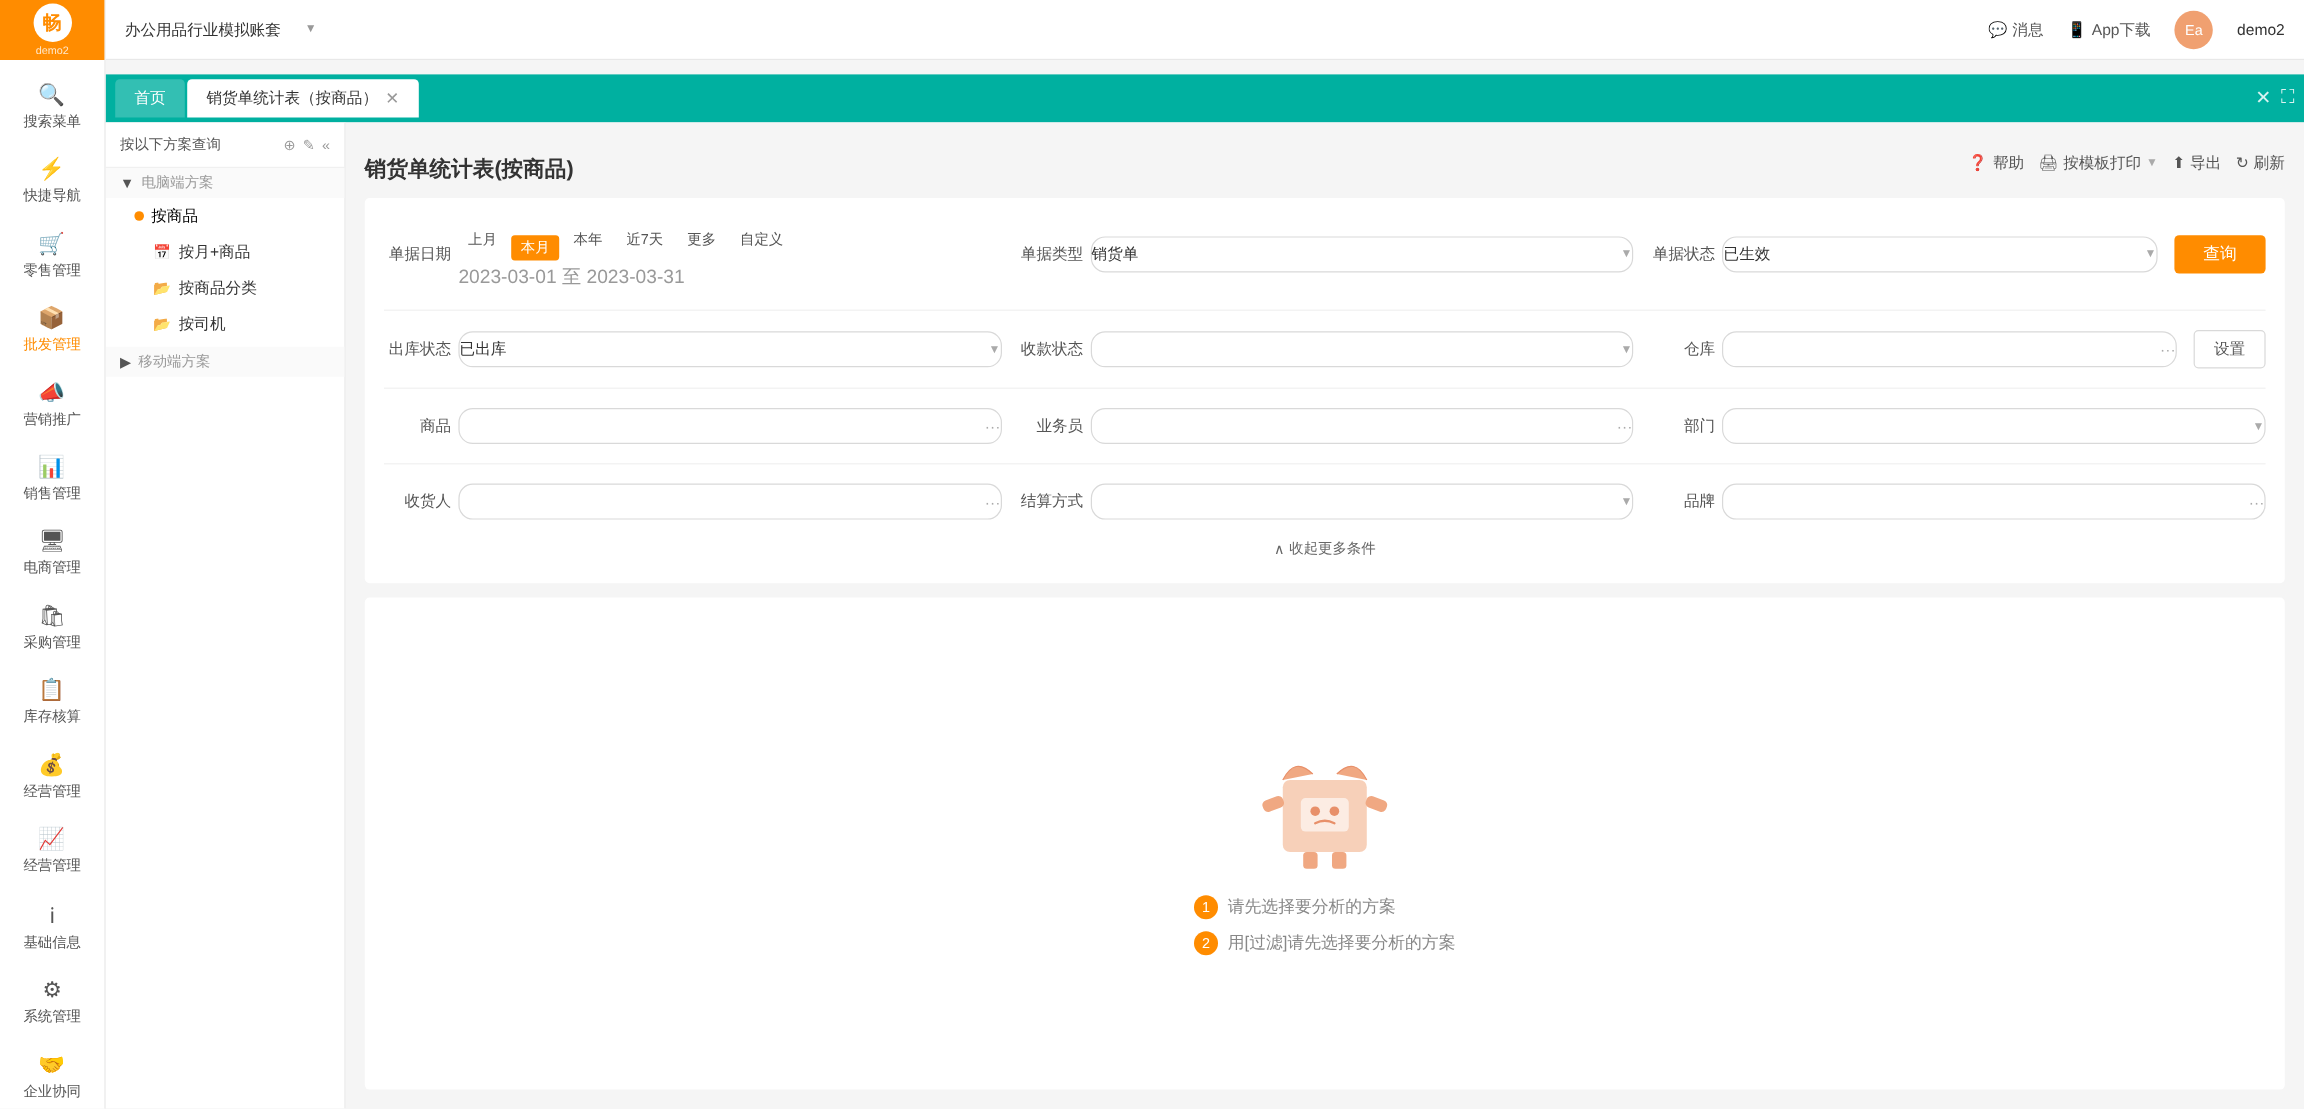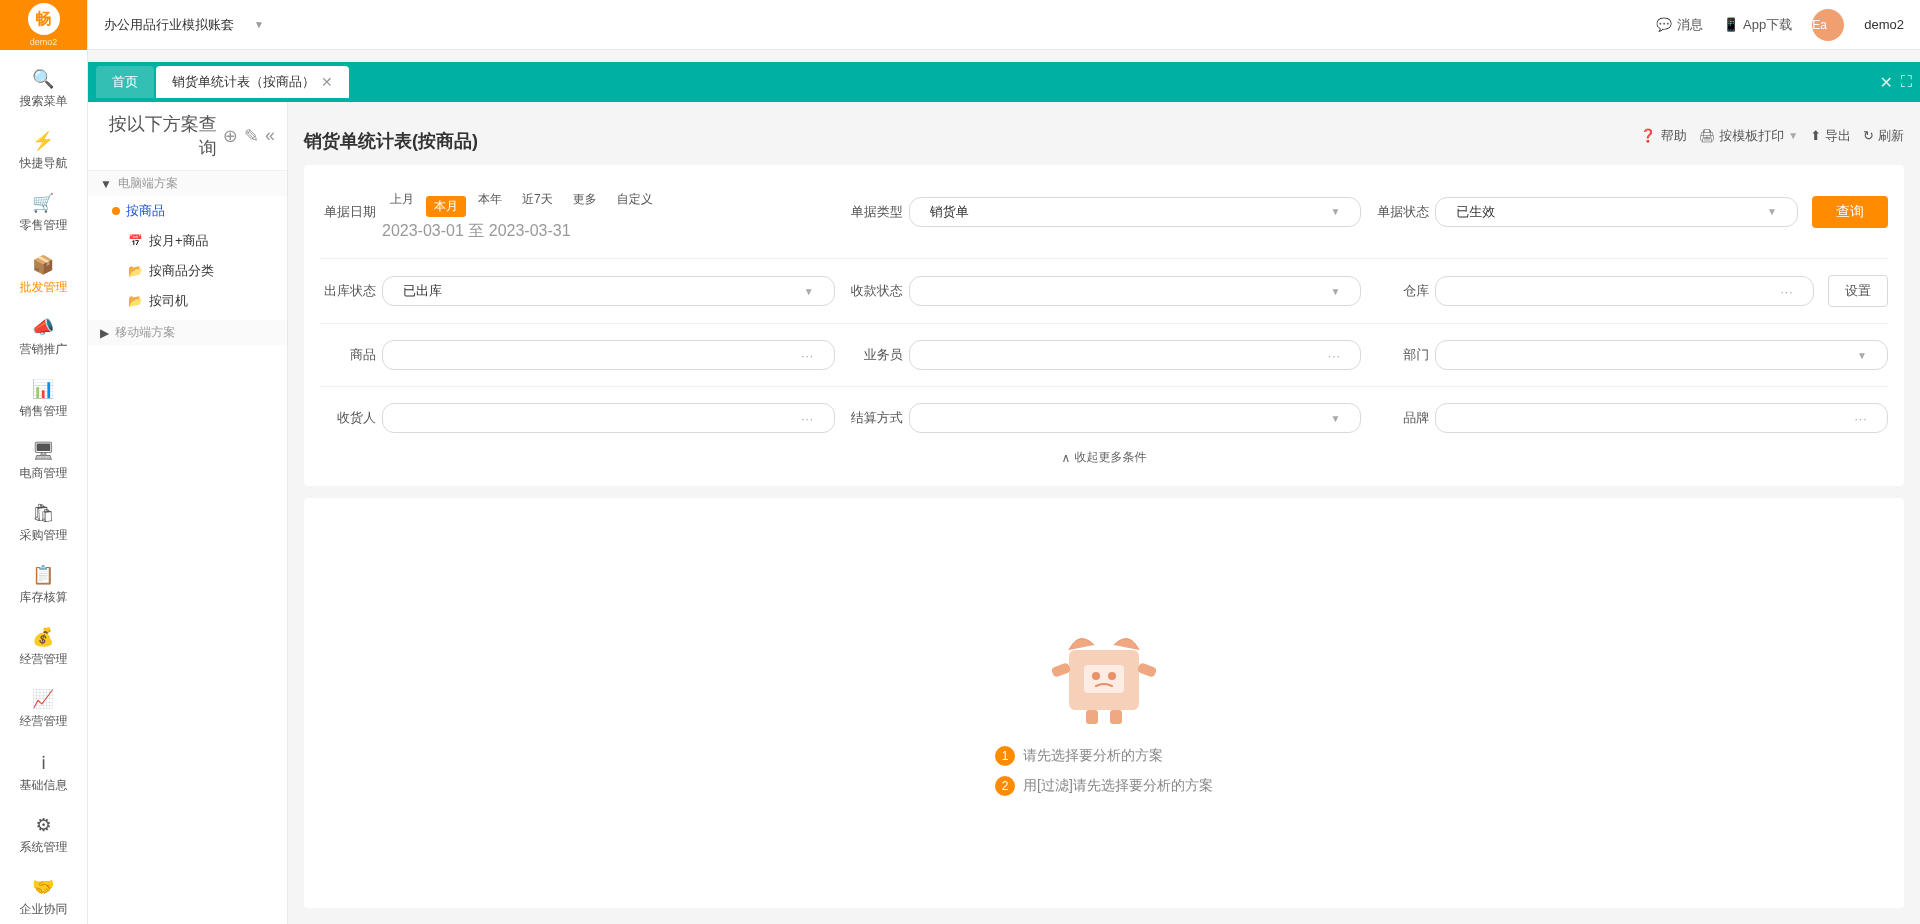--- a/index.html
+++ b/index.html
@@ -18,38 +18,38 @@
 
     
     .main-area { flex: 1; display: flex; flex-direction: column; overflow: hidden; }
 
     
     .topbar { height: 50px; background: #fff; border-bottom: 1px solid #e8e8e8; display: flex; align-items: center; padding: 0 16px; gap: 16px; }
     .app-selector { display: flex; align-items: center; gap: 20px; font-size: 13px; color: #333; cursor: pointer; }
     .app-selector-arrow { color: #999; font-size: 10px; }
     .topbar-right { margin-left: auto; display: flex; align-items: center; gap: 20px; }
     .topbar-btn { display: flex; align-items: center; gap: 4px; cursor: pointer; color: #555; font-size: 13px; }
-    .user-avatar { width: 32px; height: 32px; border-radius: 50%; background: #f0a070; display: flex; align-items: center; justify-content: flex-start; font-size: 12px; color: #fff; cursor: pointer; overflow: hidden; }
+    .user-avatar { width: 32px; height: 32px; border-radius: 50%; background: #f0a070; display: flex; align-items: center; justify-content: center; font-size: 12px; color: #fff; cursor: pointer; overflow: hidden; }
     .user-name { font-size: 13px; color: #333; cursor: pointer; }
 
     
     .tabbar { height: 40px; background: #00b0a0; display: flex; align-items: center; padding: 0 8px; gap: 2px; margin-top: 12px; }
     .tab { height: 32px; padding: 0 16px; display: flex; align-items: center; gap: 6px; border-radius: 4px 4px 0 0; cursor: pointer; font-size: 13px; color: rgba(255,255,255,0.85); }
     .tab.active { background: #fff; color: #333; }
     .tab.home { background: rgba(255,255,255,0.2); color: #fff; }
     .tab-close { font-size: 14px; color: #999; cursor: pointer; line-height: 1; }
     .tabbar-right { margin-left: auto; display: flex; gap: 8px; }
     .tabbar-icon-btn { color: rgba(255,255,255,0.85); cursor: pointer; font-size: 16px; }
 
     
     .content { flex: 1; display: flex; overflow: hidden; background: #f5f5f5; }
 
     
     .left-panel { width: 200px; background: #fff; border-right: 1px solid #e8e8e8; flex-shrink: 0; display: flex; flex-direction: column; }
-    .left-panel-header { padding: 10px 12px; display: flex; align-items: center; gap: 6px; border-bottom: 1px solid #f0f0f0; font-size: 18px; color: #555; text-align: right; }
+    .left-panel-header { padding: 10px 12px; display: flex; align-items: center; gap: 6px; border-bottom: 1px solid #f0f0f0; font-size: 12px; color: #555; }
     .left-panel-header-icons { margin-left: auto; display: flex; gap: 6px; color: #999; cursor: pointer; }
     .tree-item { padding: 6px 12px; cursor: pointer; font-size: 13px; color: #333; display: flex; align-items: center; gap: 6px; }
     .tree-item.active { color: #ff8c00; }
     .tree-item-indent { padding-left: 24px; }
     .tree-item-indent2 { padding-left: 40px; }
 
     
     .right-panel { flex: 1; display: flex; flex-direction: column; overflow: hidden; padding: 16px; gap: 12px; }
 
     .page-title-row { display: flex; align-items: center; justify-content: space-between; }
@@ -73,21 +73,21 @@
     
     .empty-area { flex: 1; display: flex; flex-direction: column; align-items: center; justify-content: center; background: #fff; border-radius: 4px; gap: 16px; }
     .empty-text-list { display: flex; flex-direction: column; gap: 10px; }
     .empty-text-item { display: flex; align-items: center; gap: 8px; font-size: 14px; color: #888; }
     .empty-num { width: 20px; height: 20px; border-radius: 50%; background: #ff8c00; color: #fff; font-size: 12px; display: flex; align-items: center; justify-content: center; flex-shrink: 0; }
 
     
     .filter-grid { display: grid; grid-template-columns: 1fr 1fr 1fr; gap: 12px; align-items: center; }
     .filter-cell { display: flex; align-items: center; gap: 6px; }
     .filter-cell-label { font-size: 13px; color: #555; white-space: nowrap; width: 56px; text-align: right; flex-shrink: 0; }
-    .filter-cell-value { flex: 1; height: 30px; border: 1px solid #d9d9d9; border-radius: 12px; padding: 0 20px; font-size: 13px; color: #333; display: flex; align-items: center; justify-content: space-between; cursor: pointer; background: #fff; text-align: right; }
+    .filter-cell-value { flex: 1; height: 30px; border: 1px solid #d9d9d9; border-radius: 12px; padding: 0 0; font-size: 13px; color: #333; display: flex; align-items: center; justify-content: space-between; cursor: pointer; background: #fff; text-align: right; }
     .filter-cell-dots { color: #aaa; cursor: pointer; }
     .filter-divider { border: none; border-top: 1px solid #f0f0f0; margin: 4px 0; }
   </style>
 </head>
 <body>
 
 <div class="sidebar">
   <div class="logo-area">
     <div class="logo-icon">畅</div>
     <div class="logo-text" style="font-size:9px; color:#fff; opacity:0.8;">demo2</div>
@@ -200,21 +200,21 @@
           <span>✎</span>
           <span>«</span>
         </div>
       </div>
       <div class="tree-item" style="font-size:12px; color:#999; background:#fafafa; padding:4px 12px;">
         <span style="color:#555;">▼</span>
         <span>电脑端方案</span>
       </div>
       <div class="tree-item tree-item-indent active">
         <span style="width:8px;height:8px;background:#ff8c00;border-radius:50%;display:inline-block;"></span>
-        <span style="color:#1d4ed8;">按商品</span>
+        <span style="color:#000000;">按商品</span>
       </div>
       <div class="tree-item tree-item-indent2">
         <span style="color:#aaa; font-size:12px;">📅</span>
         <span>按月+商品</span>
       </div>
       <div class="tree-item tree-item-indent2">
         <span style="color:#aaa; font-size:12px;">📂</span>
         <span>按商品分类</span>
       </div>
       <div class="tree-item tree-item-indent2">

